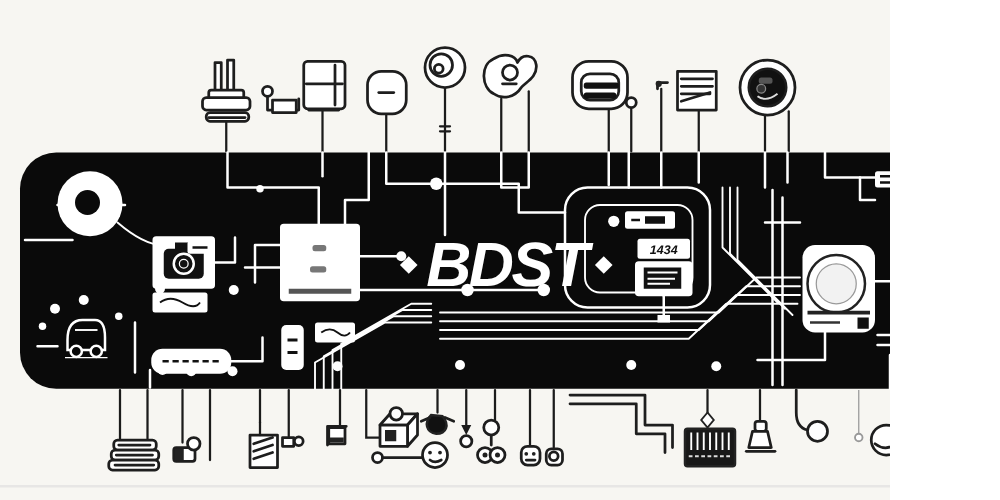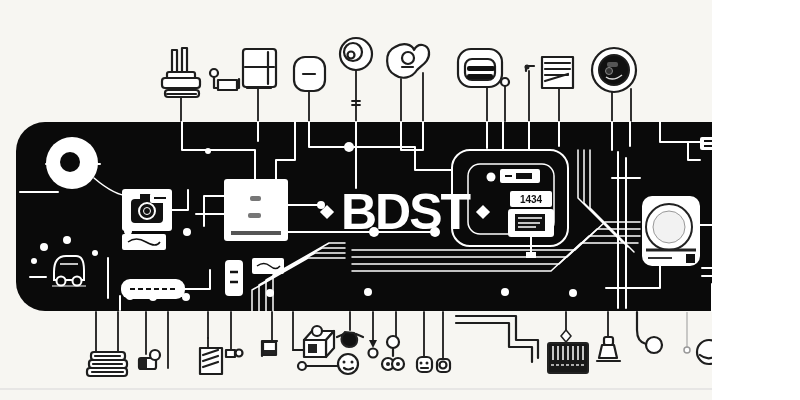--- a/index.html
+++ b/index.html
@@ -1,17 +1,17 @@
 <!DOCTYPE html>
 <html><head>
 <meta charset="utf-8">
 <style>
   html,body{margin:0;padding:0;background:#fff;}
   .stage{position:relative;width:712px;height:400px;overflow:hidden;
-         font-family:"Liberation Sans",sans-serif;}
+         font-family:"Liberation Sans",sans-serif;font-style:italic;}
   svg{position:absolute;left:0;top:0;}
   .board-title{font-family:"Liberation Sans",sans-serif;font-weight:bold;
                font-size:50px;letter-spacing:-2px;fill:#ffffff;}
   .chip-label{font-family:"Liberation Sans",sans-serif;font-weight:bold;
               font-size:10px;fill:#111;}
   .ink{stroke:#1e1e1e;fill:none;stroke-width:2.2;stroke-linecap:round;stroke-linejoin:round;}
   .ink-fill{stroke:#1e1e1e;fill:#ffffff;stroke-width:2.2;stroke-linejoin:round;}
   .leader{stroke:#1b1b1b;stroke-width:1.8;fill:none;stroke-linecap:round;}
   .trace{stroke:#ffffff;stroke-width:2;fill:none;stroke-linecap:round;stroke-linejoin:round;}
   .trace-thin{stroke:#ffffff;stroke-width:1.5;fill:none;stroke-linecap:round;stroke-linejoin:round;}

